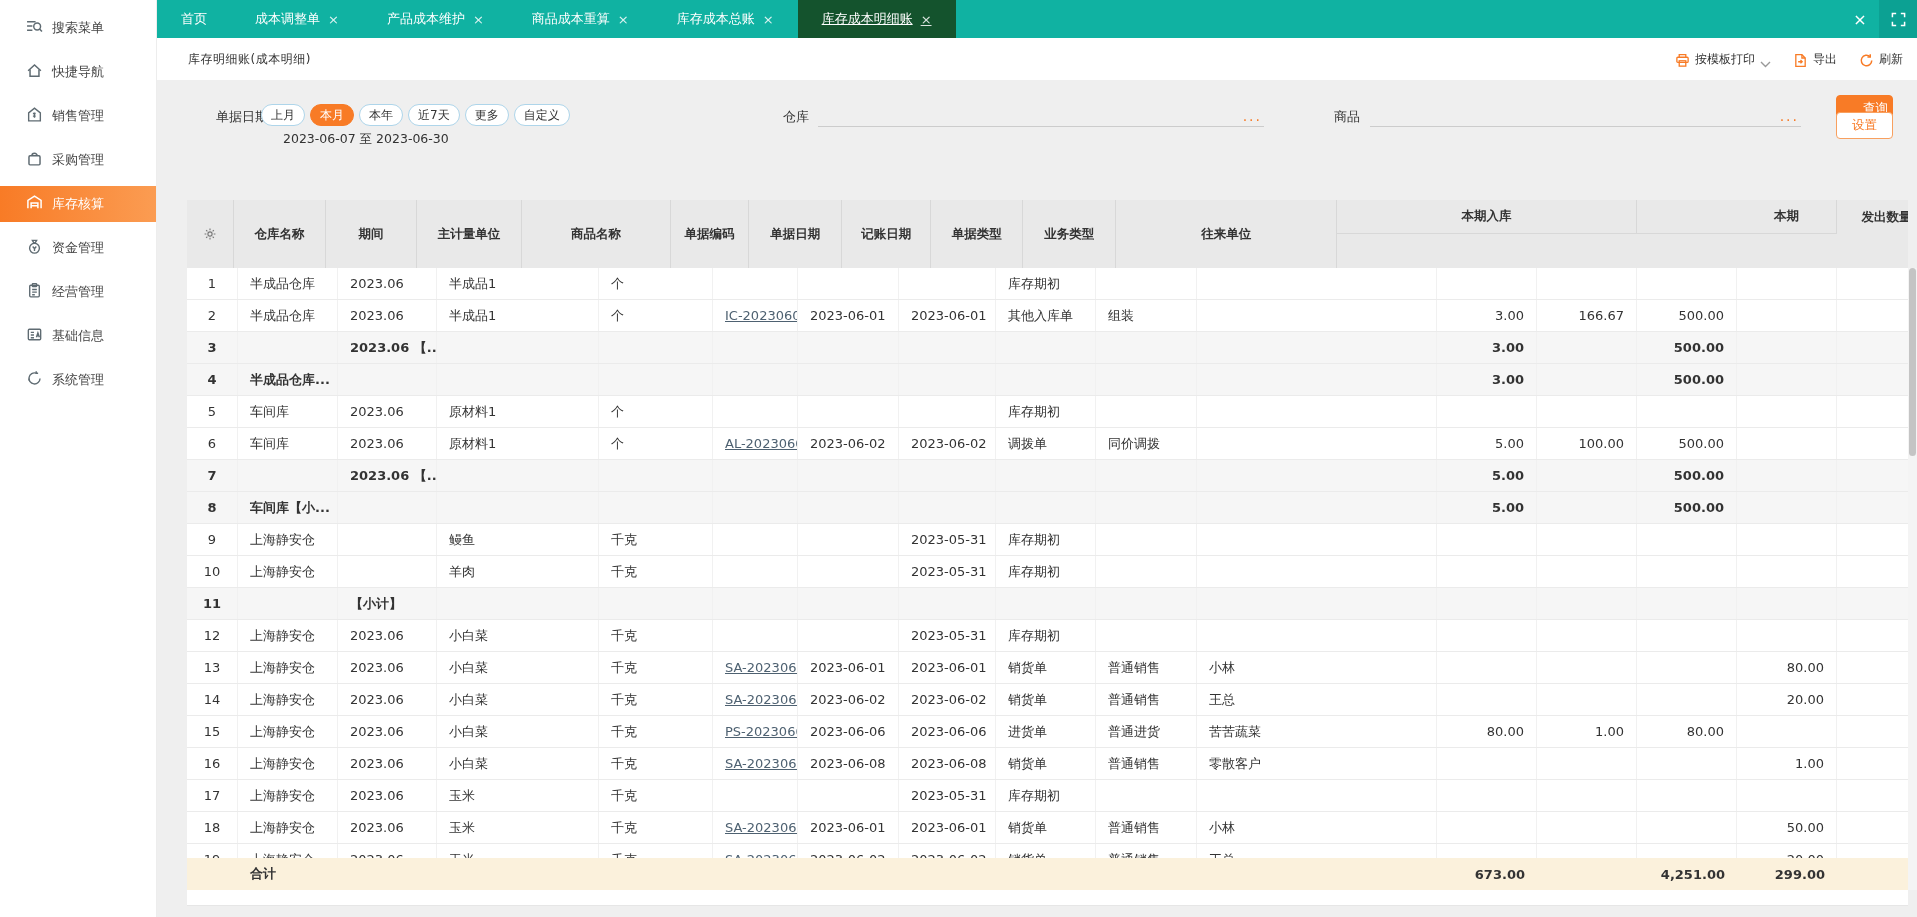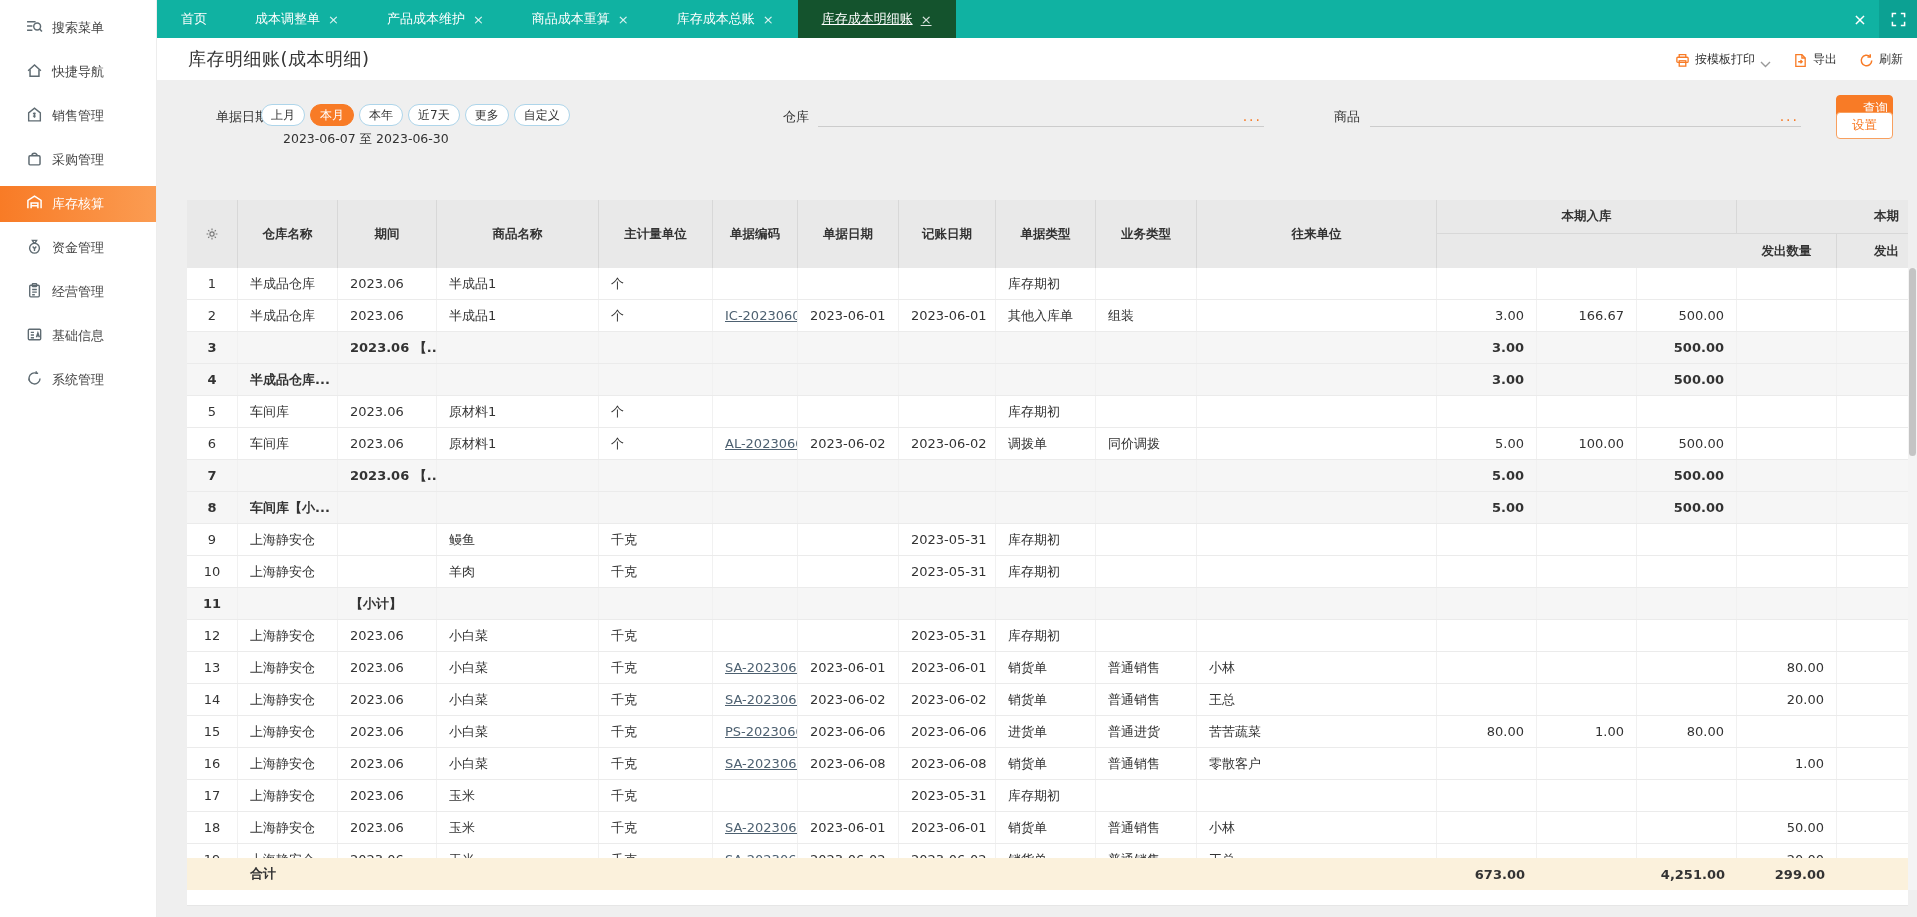--- a/index.html
+++ b/index.html
@@ -21,21 +21,21 @@
   .tabbar { position:absolute; left:0; top:0; right:0; height:38px; background:#10b2a2; display:flex; align-items:stretch; color:#fff; }
   .tab { display:flex; align-items:center; gap:8px; padding:0 24px; cursor:pointer; font-size:13px; white-space:nowrap; }
   .tab .x { font-size:13px; opacity:.85; line-height:1; }
   .tab.active { background:#14532d;text-decoration:underline; }
   .win-controls { position:absolute; right:0; top:0; height:38px; display:flex; }
   .win-btn { width:38px; height:38px; display:flex; align-items:center; justify-content:center; color:#fff; font-size:16px; cursor:pointer; }
   .win-btn.max { background:#0ca193; }
 
   
   .titlebar { position:absolute; left:0; top:38px; right:0; height:42px; background:#fff; display:flex; align-items:center; }
-  .page-title { margin-left:31px; font-size:18px; color:#333; letter-spacing:.5px; }
+  .page-title { margin-left:31px; font-size:12px; color:#333; letter-spacing:.5px; }
   .tools { position:absolute; right:14px; top:0; height:42px; display:flex; align-items:center; gap:22px; }
   .tool { display:flex; align-items:flex-end; gap:5px; color:#333; cursor:pointer; font-size:12px; }
   .tool svg { display:block; }
 
   
   .content { position:absolute; left:0; top:80px; right:0; bottom:0; background:#efefef; }
 
   
   .f-label { position:absolute; color:#333; font-size:13px; }
   .chips { position:absolute; left:104px; top:24px; display:flex; gap:5px; }
@@ -45,21 +45,21 @@
   .ufield { position:absolute; height:30px; border-bottom:1px solid #ccc; }
   .ufield .dots { position:absolute; right:2px; bottom:6px; color:#f87b26; font-size:14px; letter-spacing:2px; line-height:0; cursor:pointer; }
   .btn { position:absolute; left:1679px; width:57px; height:27px; border-radius:4px; font-size:12.5px; display:flex; align-items:center; justify-content:center; cursor:pointer; }
   .btn.primary { top:15px; background:#f87b26; color:#fff; border:1px solid #f87b26;padding-left:22px; }
   .btn.ghost { top:32px; background:#fff; color:#f87b26; border:1px solid #f8a05f; }
 
   
   .card { position:absolute; left:30px; top:120px; width:1721px; height:706px; background:#fff; overflow:hidden; }
   .thead { display:flex; height:68px; background:#e9e9e9; width:1850px; }
   .th { display:flex; align-items:center; justify-content:center; font-weight:600; color:#333; border-right:1px solid #d8d8d8; font-size:12.5px; }
-  .hgroup { display:flex; flex-direction:column; }
+  .hgroup { display:flex; }
   .glabel { height:34px; display:flex; align-items:center; justify-content:center; font-weight:600; border-bottom:1px solid #d8d8d8; border-right:1px solid #d8d8d8; font-size:12.5px; }
   .gout .glabel span { transform:translateX(50px); }
   .gsub { display:flex; height:34px; }
   .th2 { display:flex; align-items:center; justify-content:center; font-weight:600; border-right:1px solid #d8d8d8; font-size:12.5px; }
   .c0{width:51px;} .c1{width:100px;} .c2{width:99px;} .c3{width:162px;} .c4{width:114px;}
   .c5{width:85px;} .c6{width:101px;} .c7{width:97px;} .c8{width:100px;} .c9{width:101px;}
   .c10{width:240px;} .c11{width:100px;} .c12{width:100px;} .c13{width:100px;} .c14{width:100px;} .c15{width:100px;}
 
   .tbody { height:590px; overflow:hidden; width:1850px; }
   .tr { display:flex; height:32px; border-bottom:1px solid #ebebeb; background:#fff; width:1850px; }
@@ -259,22 +259,22 @@
       <div class="card">
         <div class="thead">
           <div class="th c0">
             <svg width="14" height="14" viewBox="0 0 16 16" fill="none" stroke="#777" stroke-width="1.3">
                 <circle cx="8" cy="8" r="2.4"></circle>
                 <path d="M8 1.8v2M8 12.2v2M1.8 8h2M12.2 8h2M3.6 3.6l1.4 1.4M11 11l1.4 1.4M12.4 3.6L11 5M5 11l-1.4 1.4"></path>
               </svg>
           </div>
           <div class="th c1">仓库名称</div>
           <div class="th c2">期间</div>
+          <div class="th c4">主计量单位</div>
           <div class="th c3">商品名称</div>
-          <div class="th c4">主计量单位</div>
           <div class="th c5">单据编码</div>
           <div class="th c6">单据日期</div>
           <div class="th c7">记账日期</div>
           <div class="th c8">单据类型</div>
           <div class="th c9">业务类型</div>
           <div class="th c10">往来单位</div>
           <div class="hgroup gin">
             <div class="glabel" style="width:300px;">本期入库</div>
           </div>
           <div class="hgroup gout">

